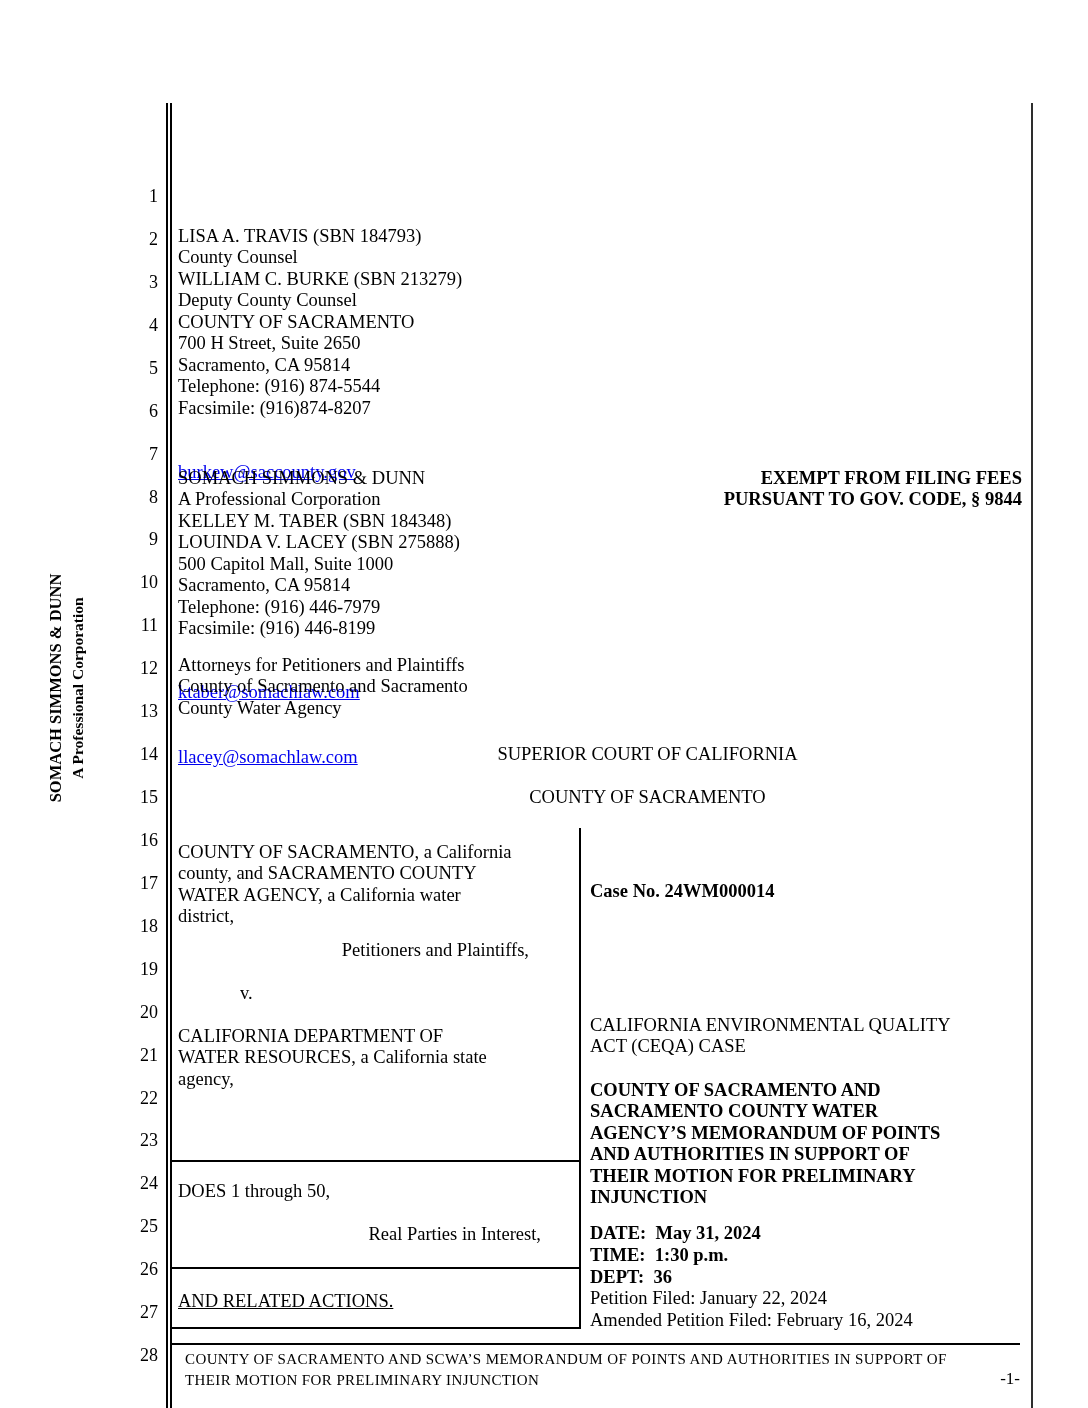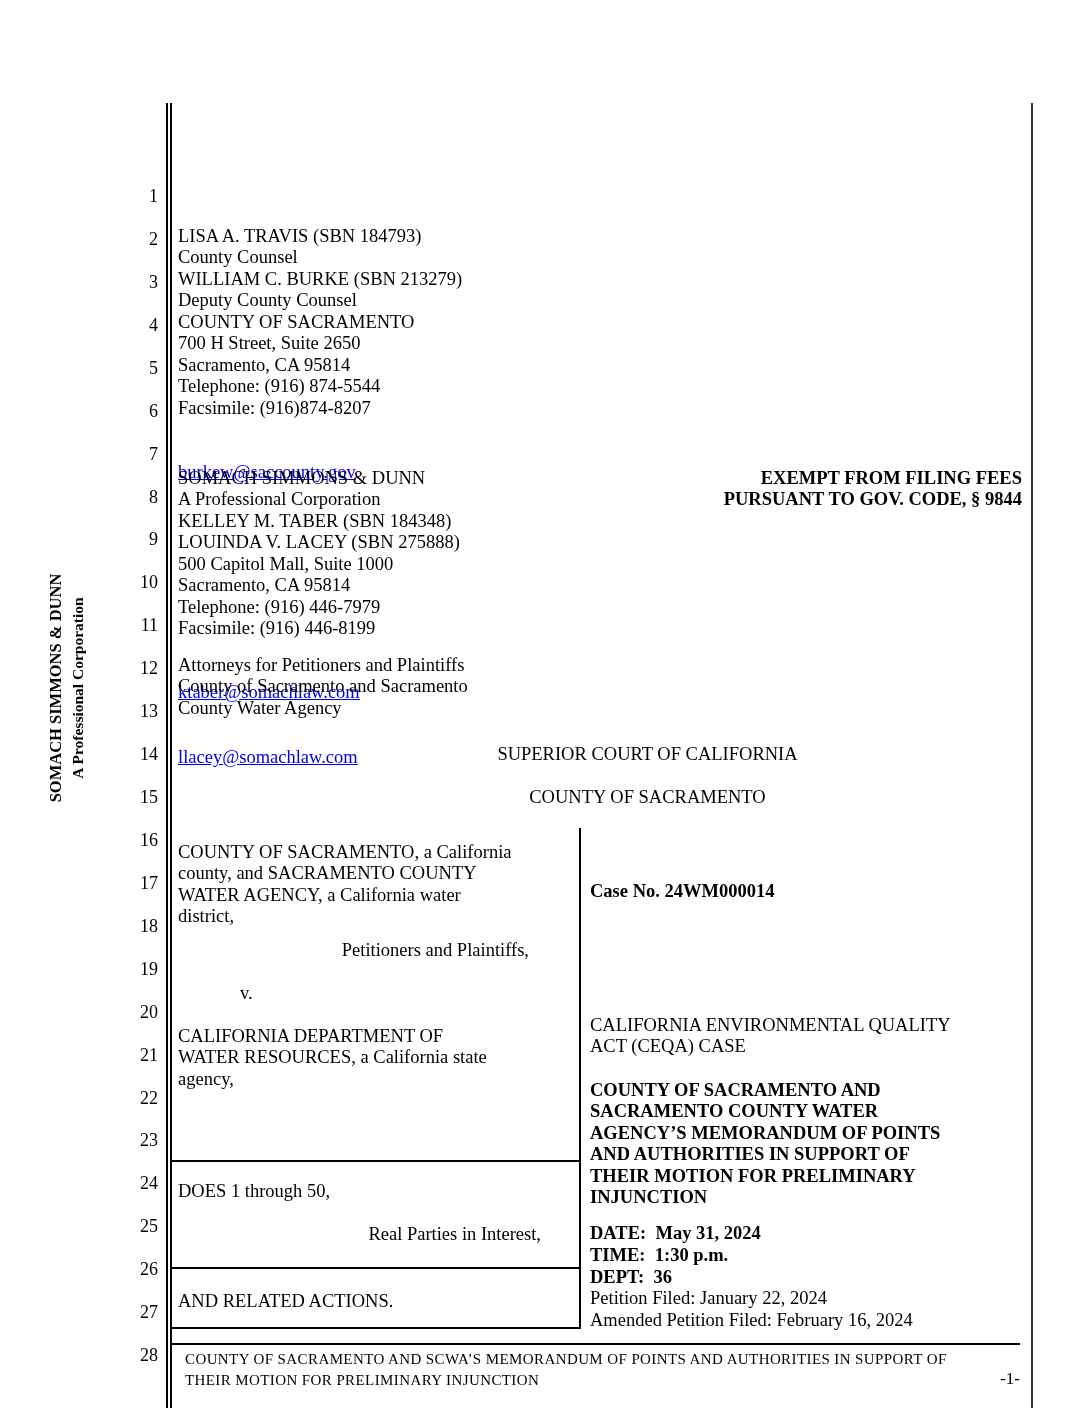--- a/index.html
+++ b/index.html
@@ -120,21 +120,21 @@
 county, and SACRAMENTO COUNTY
 WATER AGENCY, a California water
 district,</div>
     <div class="cap right" style="left:0;right:50px;top:112px;">Petitioners and Plaintiffs,</div>
     <div class="cap" style="left:68px;top:155px;">v.</div>
     <div class="cap lines" style="left:6px;top:198px;">CALIFORNIA DEPARTMENT OF
 WATER RESOURCES, a California state
 agency,</div>
     <div class="cap" style="left:6px;top:353px;">DOES 1 through 50,</div>
     <div class="cap right" style="left:0;right:38px;top:396px;">Real Parties in Interest,</div>
-    <div class="cap" style="left:6px;top:463px;">AND RELATED ACTIONS.</div>
+    <div class="cap" style="left:6px;top:463px;text-decoration:underline;">AND RELATED ACTIONS.</div>
   </div>
 
   <div class="txt bold" style="left:590px;top:868px;margin-top:13px;">Case No. 24WM000014</div>
   <div class="txt lines" style="left:590px;top:1015px;">CALIFORNIA ENVIRONMENTAL QUALITY
 ACT (CEQA) CASE</div>
   <div class="txt bold lines" style="left:590px;top:1080px;">COUNTY OF SACRAMENTO AND
 SACRAMENTO COUNTY WATER
 AGENCY’S MEMORANDUM OF POINTS
 AND AUTHORITIES IN SUPPORT OF
 THEIR MOTION FOR PRELIMINARY

